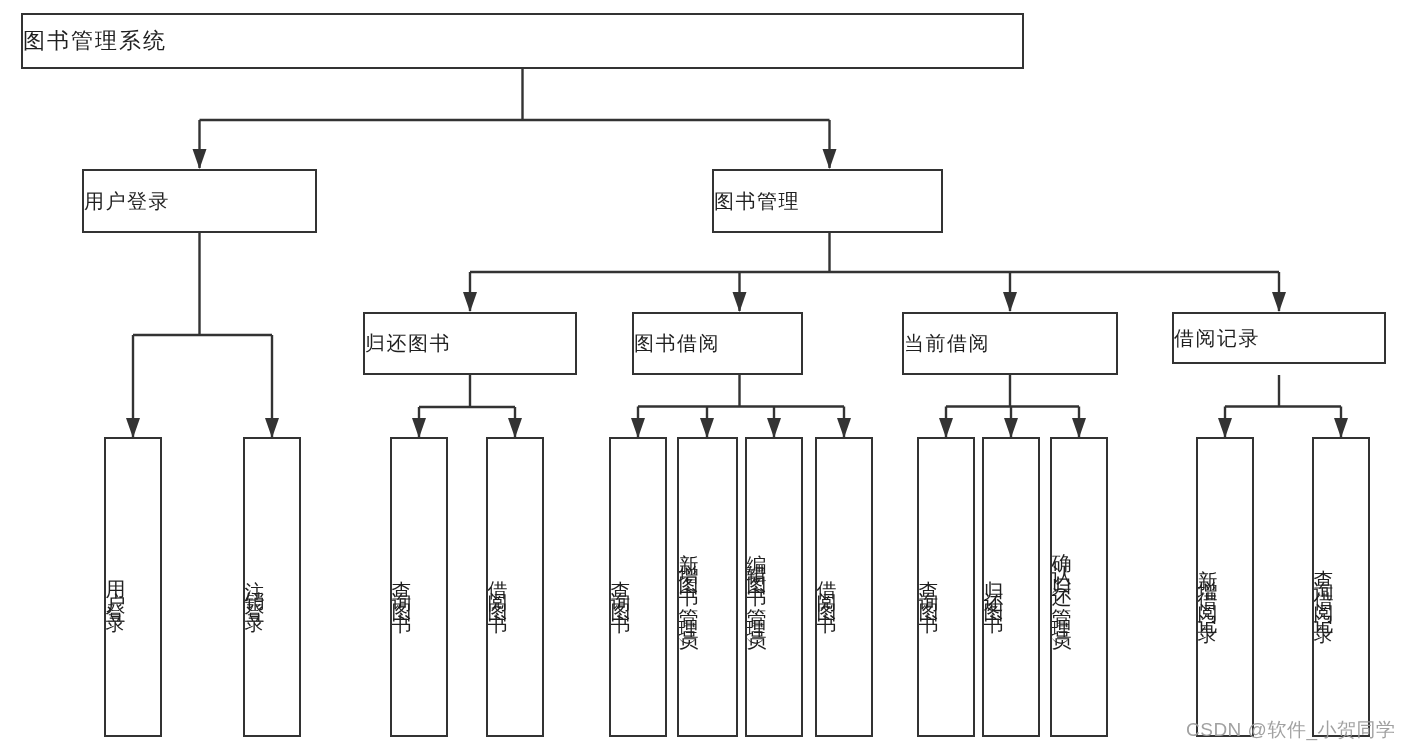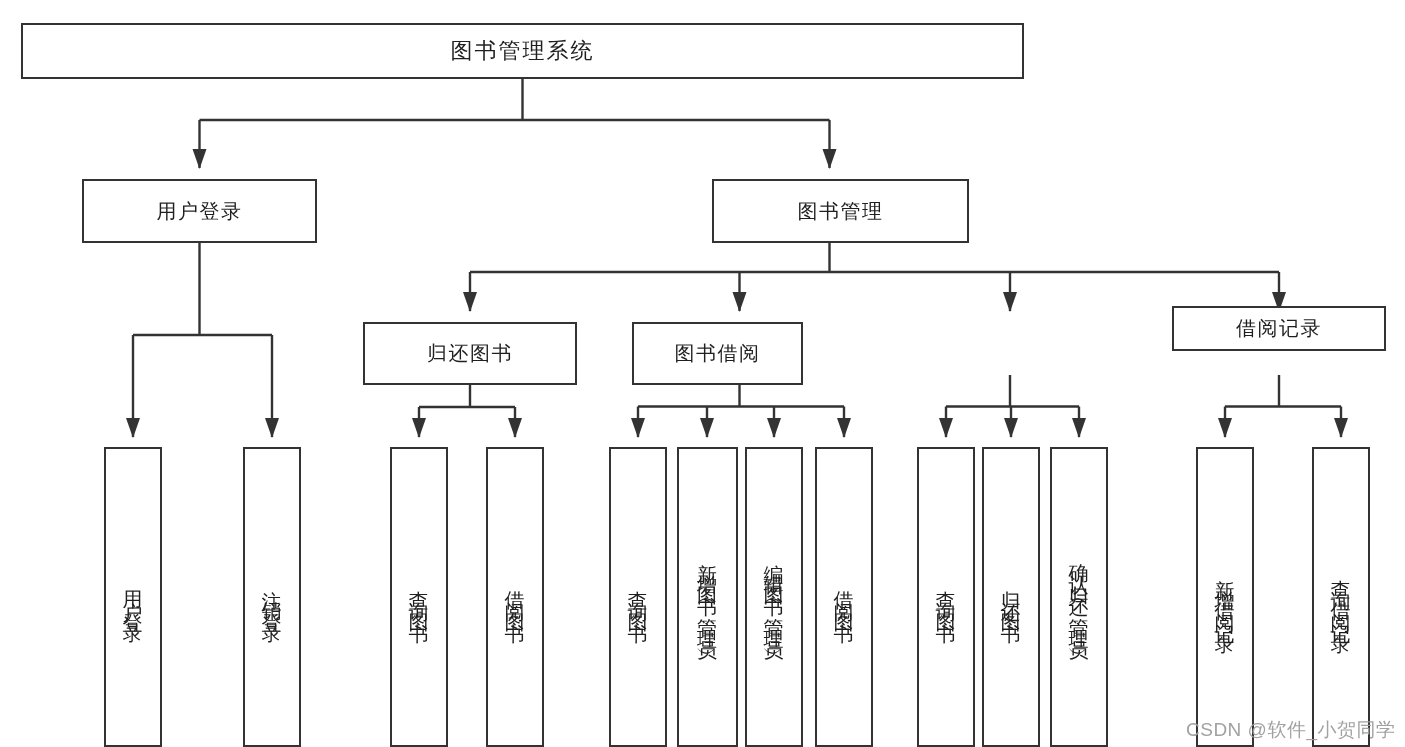--- a/index.html
+++ b/index.html
@@ -3,21 +3,21 @@
 <meta charset="utf-8">
 <style>
   html,body{margin:0;padding:0;background:#ffffff;}
   .stage{
     position:relative;width:1405px;height:747px;background:#ffffff;
     font-family:"Liberation Sans", sans-serif;color:#1f1f1f;overflow:hidden;
   }
   .wires{position:absolute;left:0;top:0;width:1405px;height:747px;z-index:1;}
   .box{
     position:absolute;box-sizing:border-box;border:2.5px solid #333333;background:#ffffff;
-    display:flex;align-items:center;justify-content:center;z-index:2;overflow:hidden;margin-top:10px;
+    display:flex;align-items:center;z-index:2;overflow:hidden;
   }
   .lbl{color:#1f1f1f;white-space:nowrap;}
   .hbox .lbl{font-size:20px;letter-spacing:1.5px;}
   .root .lbl{font-size:22px;letter-spacing:2px;}
   .vbox .lbl{
     writing-mode:vertical-rl;text-orientation:mixed;
     font-size:20px;line-height:1;letter-spacing:11px;white-space:normal;
   }
   .watermark{
     position:absolute;left:1186px;top:717px;z-index:6;
@@ -72,31 +72,34 @@
     </g>
   </svg>
 
   <div class="box hbox root" style="left:21px;top:13px;width:1003px;height:56px">
     <span class="lbl">图书管理系统</span>
   </div>
 
   <div class="box hbox" style="left:82px;top:169px;width:235px;height:64px">
     <span class="lbl">用户登录</span>
   </div>
-  <div class="box hbox" style="left:712px;top:169px;width:257px;height:64px">
+  <div class="box hbox" style="left:712px;top:169px;width:231px;height:64px">
     <span class="lbl">图书管理</span>
   </div>
 
   <div class="box hbox" style="left:363px;top:312px;width:214px;height:63px">
     <span class="lbl">归还图书</span>
   </div>
   <div class="box hbox" style="left:632px;top:312px;width:171px;height:63px">
     <span class="lbl">图书借阅</span>
   </div>
-  <div class="box hbox" style="left:1172px;top:296px;width:214px;height:45px">
+  <div class="box hbox" style="left:902px;top:312px;width:216px;height:63px">
+    <span class="lbl">当前借阅</span>
+  </div>
+  <div class="box hbox" style="left:1172px;top:312px;width:214px;height:52px">
     <span class="lbl">借阅记录</span>
   </div>
 
   <div class="box vbox" style="left:104px;top:437px;width:58px;height:300px">
     <span class="lbl">用户登录</span>
   </div>
   <div class="box vbox" style="left:243px;top:437px;width:58px;height:300px">
     <span class="lbl">注销登录</span>
   </div>
 

